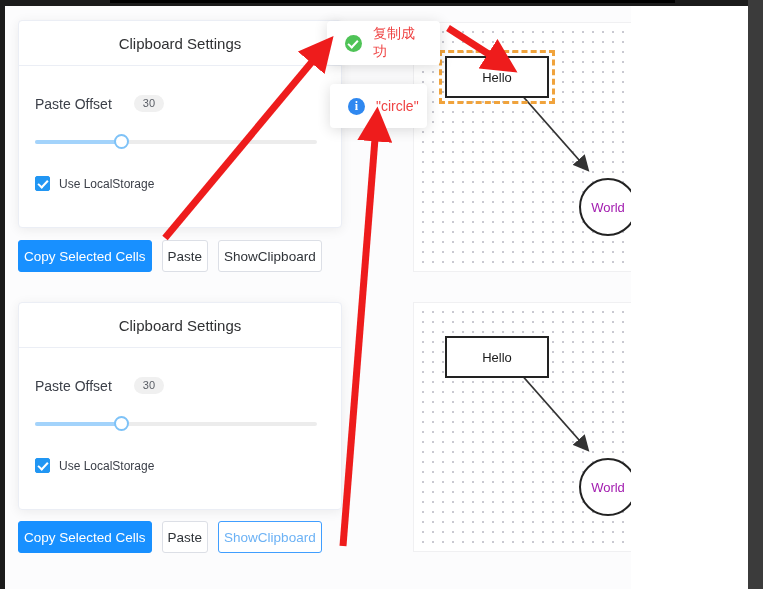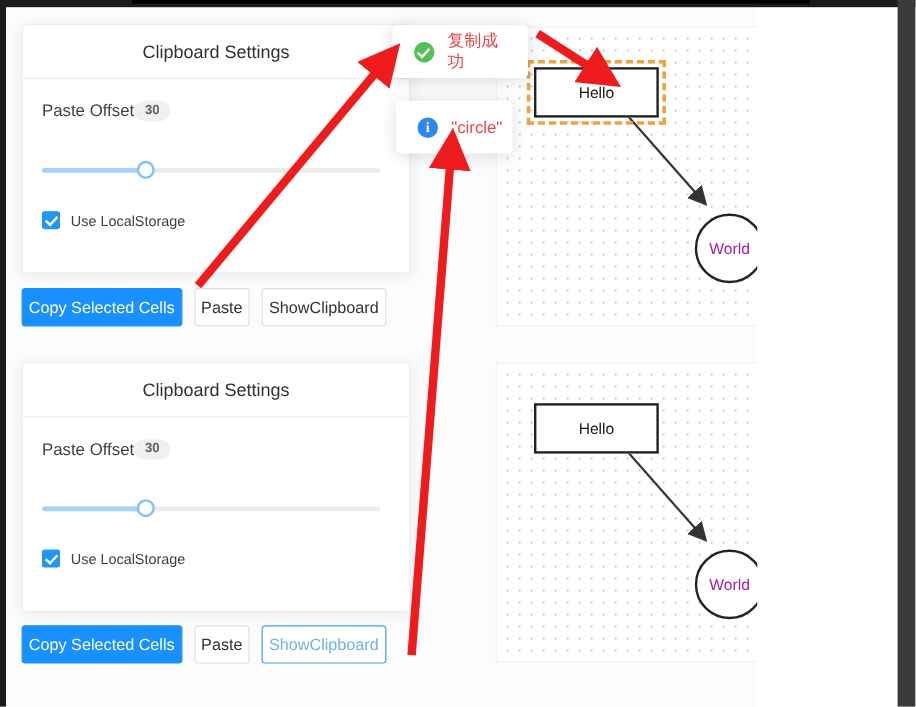--- a/index.html
+++ b/index.html
@@ -53,36 +53,35 @@
     height: 45px;
     line-height: 45px;
     text-align: center;
     font-size: 15px;
     color: #303133;
     border-bottom: 1px solid #ebeef5;
     font-family: "Liberation Sans", sans-serif;
   }
   .card-body { padding: 18px 16px 20px 16px; }
   .row-offset {
-    display: flex; align-items: flex-start; 
+    display: flex; align-items: flex-end; gap: 22px;
     height: 28px;
   }
   .lbl {
     font-size: 14px; color: #3c4049;
   }
   .badge {
     background: #f0f0f0;
     color: #5a5e66;
     font-size: 11px;
     border-radius: 10px;
     padding: 3px 9px;
     line-height: 1;
     min-width: 30px;
     text-align: center;
-    font-weight: bold;
   }
   .slider-wrap {
     margin-top: 22px;
     position: relative;
     height: 16px;
   }
   .slider-track {
     position: absolute; left: 0; right: 8px; top: 6px;
     height: 4px; border-radius: 2px;
     background: #ececec;

